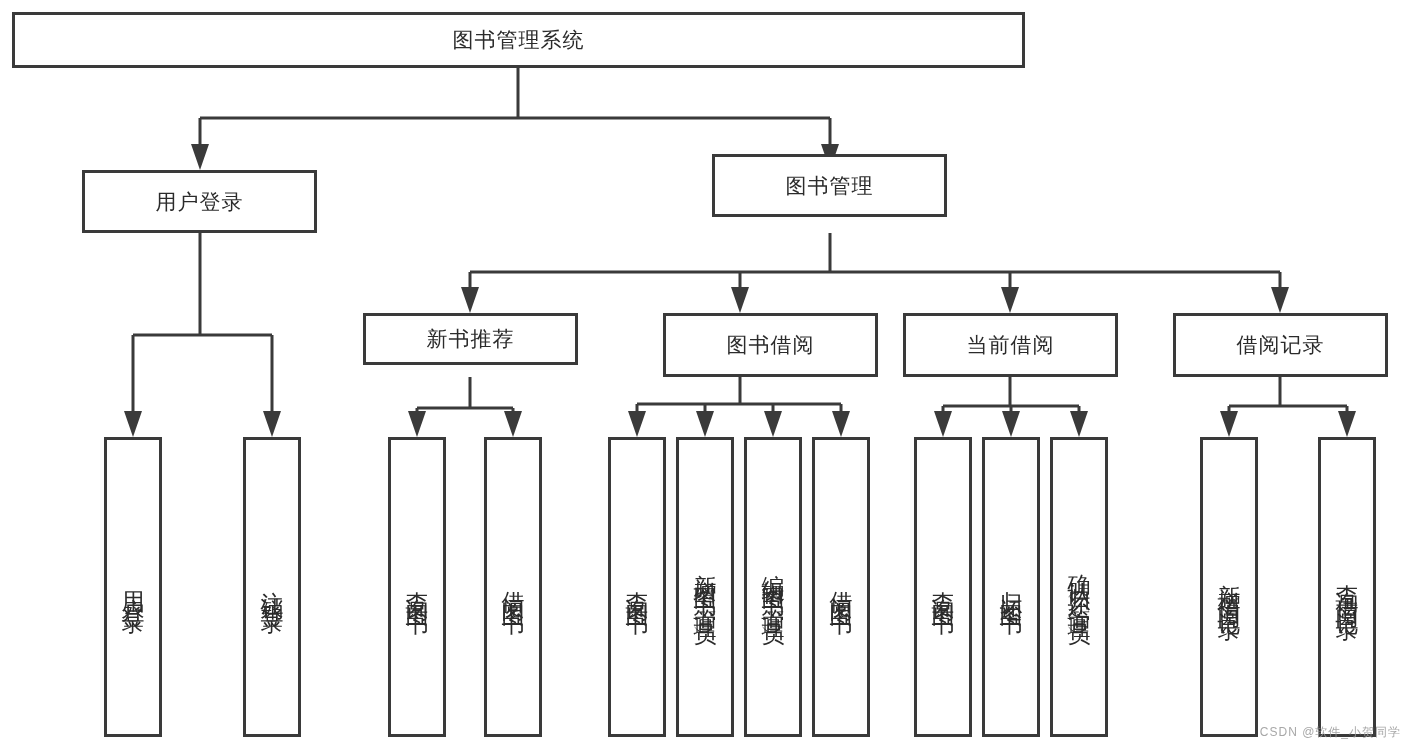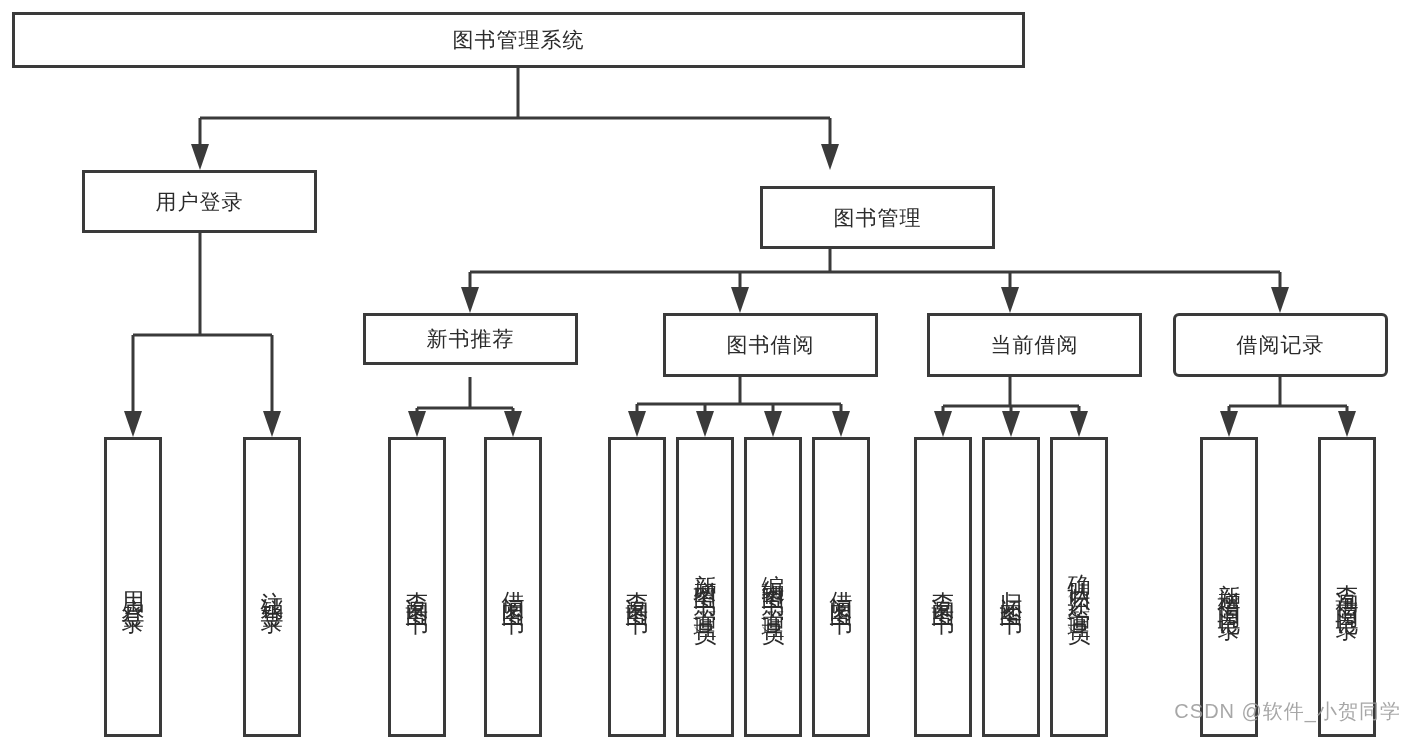--- a/index.html
+++ b/index.html
@@ -41,35 +41,35 @@
   .leaf .vtext{
     writing-mode:vertical-rl;
     text-orientation:mixed;
     letter-spacing:7px;
     line-height:1;
     white-space:nowrap;
   }
   .watermark{
     position:absolute;
     right:4px;
-    bottom:22px;
-    font-size:20px;
+    bottom:6px;
+    font-size:12px;
     letter-spacing:1px;
     color:var(--watermark);
     opacity:.9;
   }
 
   
   #node-root            {left:12px;  top:12px;  width:1013px; height:56px;}
   #node-user-login      {left:82px;  top:170px; width:235px;  height:63px;}
-  #node-book-management {left:712px; top:186px; width:235px;  height:63px;margin-left:48px;}
+  #node-book-management {left:712px; top:154px; width:235px;  height:63px;}
   #node-new-book-recommend{left:363px; top:313px; width:215px; height:52px;}
   #node-book-borrow     {left:663px; top:313px; width:215px;  height:64px;}
-  #node-current-borrow  {left:903px; top:313px; width:215px;  height:64px;margin-left:24px;}
-  #node-borrow-records  {left:1173px;top:313px; width:215px;  height:64px;border-radius:6px;}
+  #node-current-borrow  {left:903px; top:313px; width:215px;  height:64px;}
+  #node-borrow-records  {left:1173px;top:313px; width:215px;  height:64px;}
   .leaf{top:437px;width:58px;height:300px;}
   #leaf-0{left:104px;} #leaf-1{left:243px;}
   #leaf-2{left:388px;} #leaf-3{left:484px;}
   #leaf-4{left:608px;} #leaf-5{left:676px;} #leaf-6{left:744px;} #leaf-7{left:812px;}
   #leaf-8{left:914px;} #leaf-9{left:982px;} #leaf-10{left:1050px;}
   #leaf-11{left:1200px;} #leaf-12{left:1318px;}
 </style>
 </head>
 <body>
 

